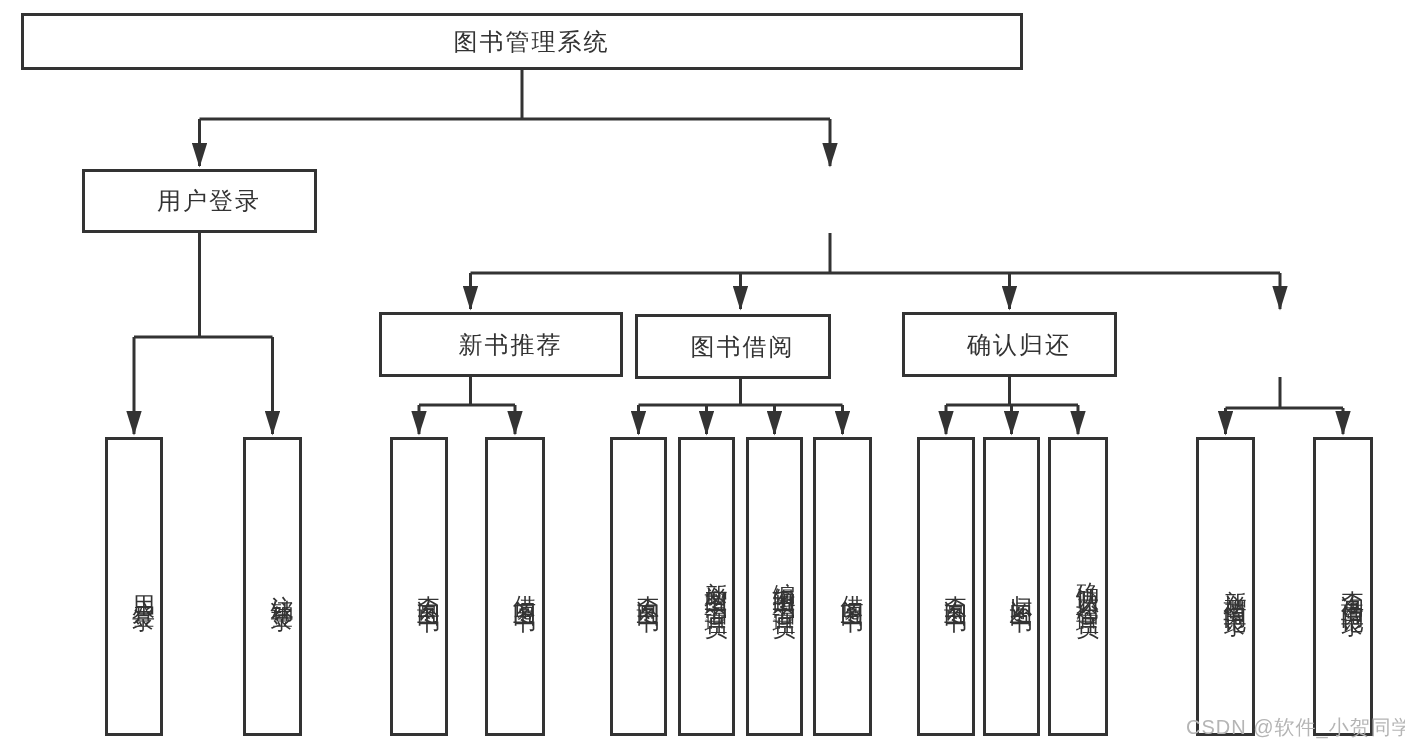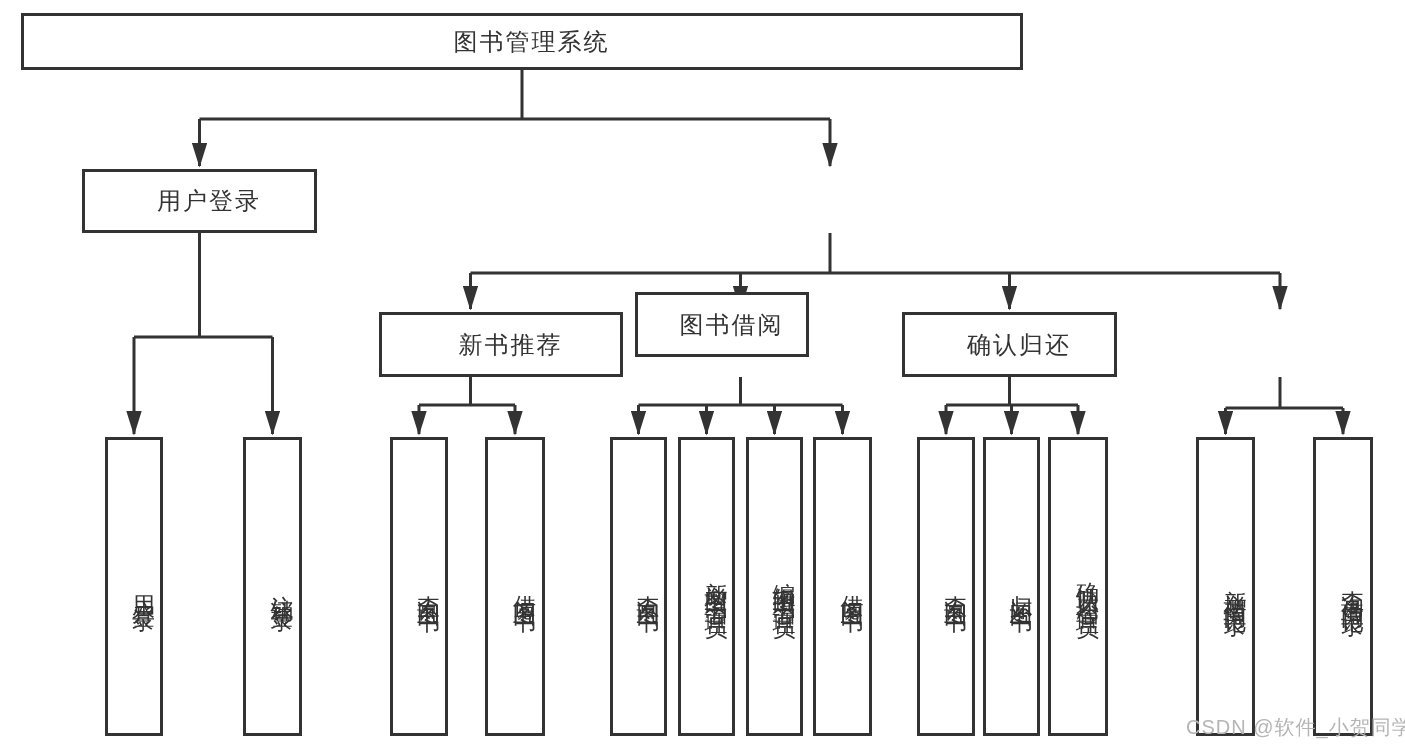--- a/index.html
+++ b/index.html
@@ -82,21 +82,21 @@
     <span class="lbl">图书管理系统</span>
   </div>
 
   <div class="box h" style="left:82px;top:169px;width:235px;height:64px">
     <span class="lbl">用户登录</span>
   </div>
 
   <div class="box h" style="left:379px;top:312px;width:244px;height:65px">
     <span class="lbl">新书推荐</span>
   </div>
-  <div class="box h" style="left:635px;top:292px;width:174px;height:65px">
+  <div class="box h" style="left:635px;top:314px;width:196px;height:65px">
     <span class="lbl">图书借阅</span>
   </div>
   <div class="box h" style="left:902px;top:312px;width:215px;height:65px">
     <span class="lbl">确认归还</span>
   </div>
 
   <div class="box v" style="left:105px;top:437px;width:58px;height:299px">
     <span class="lbl">用户登录</span>
   </div>
   <div class="box v" style="left:243px;top:437px;width:59px;height:299px">

